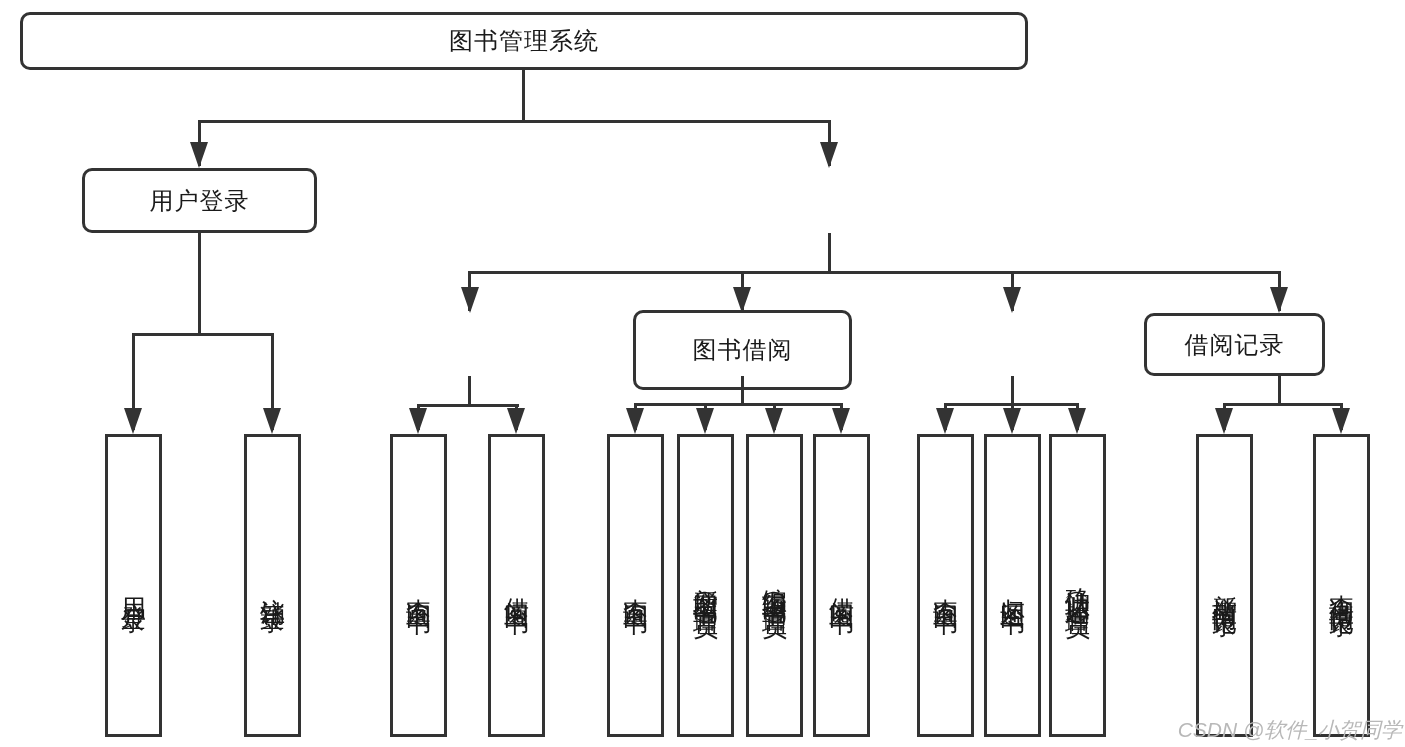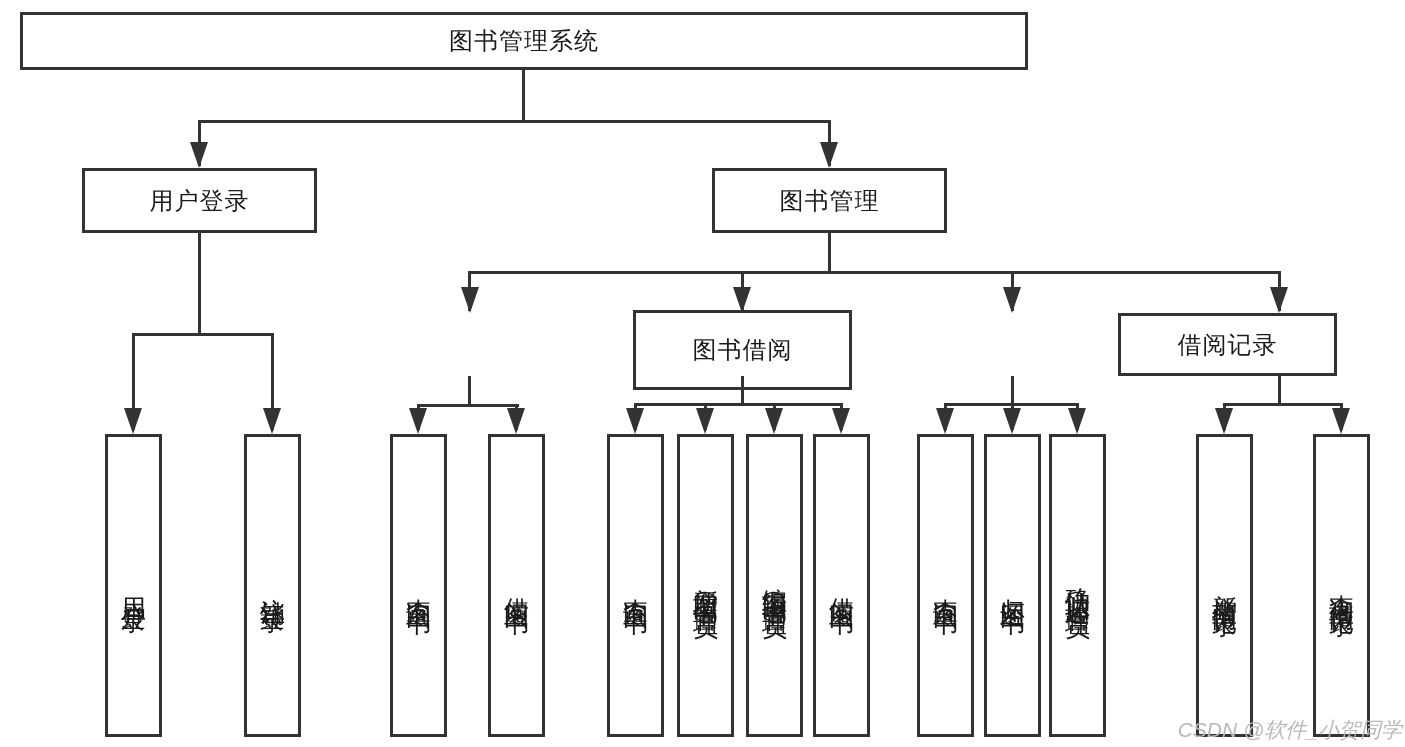--- a/index.html
+++ b/index.html
@@ -21,21 +21,21 @@
     position: absolute;
     box-sizing: border-box;
     border: 3px solid var(--line);
     background: #fff;
     display: flex;
     align-items: center;
     justify-content: center;
     color: var(--text);
     text-align: center;
   }
-  .hbox { font-size: 24px; letter-spacing: 1px; }
+  .hbox { font-size: 24px; letter-spacing: 1px; border-radius: 10px; }
   .vbox {
     writing-mode: vertical-rl;
     text-orientation: mixed;
     font-size: 25px;
     letter-spacing: 4px;
     line-height: 1;
   }
   .vl { position: absolute; width: 3px; background: var(--line); }
   .hl { position: absolute; height: 3px; background: var(--line); }
   .arrow {
@@ -63,42 +63,41 @@
   <div class="box hbox" style="left:20px; top:12px; width:1008px; height:58px;">图书管理系统</div>
 
   <div class="vl" style="left:522px; top:69px; height:53px;"></div>
   <div class="hl" style="left:198px; top:120px; width:633px;"></div>
   <div class="vl" style="left:198px; top:120px; height:46px;"></div>
   <div class="arrow" style="left:190px; top:142px;"></div>
   <div class="vl" style="left:828px; top:120px; height:46px;"></div>
   <div class="arrow" style="left:820px; top:142px;"></div>
 
   <div class="box hbox" style="left:82px; top:168px; width:235px; height:65px;">用户登录</div>
-  <div class="box hbox" style="left:712px; top:168px; width:235px; height:65px;">图书管理</div>
 
   <div class="vl" style="left:198px; top:233px; height:102px;"></div>
   <div class="hl" style="left:132px; top:333px; width:142px;"></div>
   <div class="vl" style="left:132px; top:333px; height:97px;"></div>
   <div class="arrow" style="left:124px; top:408px;"></div>
   <div class="vl" style="left:271px; top:333px; height:97px;"></div>
   <div class="arrow" style="left:263px; top:408px;"></div>
 
   <div class="vl" style="left:828px; top:233px; height:41px;"></div>
   <div class="hl" style="left:468px; top:271px; width:813px;"></div>
   <div class="vl" style="left:468px; top:271px; height:40px;"></div>
   <div class="arrow" style="left:461px; top:287px;"></div>
   <div class="vl" style="left:741px; top:271px; height:40px;"></div>
   <div class="arrow" style="left:733px; top:287px;"></div>
   <div class="vl" style="left:1011px; top:271px; height:40px;"></div>
   <div class="arrow" style="left:1003px; top:287px;"></div>
   <div class="vl" style="left:1278px; top:271px; height:40px;"></div>
   <div class="arrow" style="left:1270px; top:287px;"></div>
 
   <div class="box hbox" style="left:633px; top:310px; width:219px; height:80px;">图书借阅</div>
-  <div class="box hbox" style="left:1118px; top:313px; width:219px; height:63px;">借阅记录</div>
+  <div class="box hbox" style="left:1144px; top:313px; width:181px; height:63px;">借阅记录</div>
 
   <div class="vl" style="left:468px; top:376px; height:31px;"></div>
   <div class="hl" style="left:417px; top:404px; width:102px;"></div>
   <div class="vl" style="left:417px; top:404px; height:26px;"></div>
   <div class="arrow" style="left:409px; top:408px;"></div>
   <div class="vl" style="left:515px; top:404px; height:26px;"></div>
   <div class="arrow" style="left:507px; top:408px;"></div>
 
   <div class="vl" style="left:741px; top:376px; height:30px;"></div>
   <div class="hl" style="left:634px; top:403px; width:209px;"></div>

